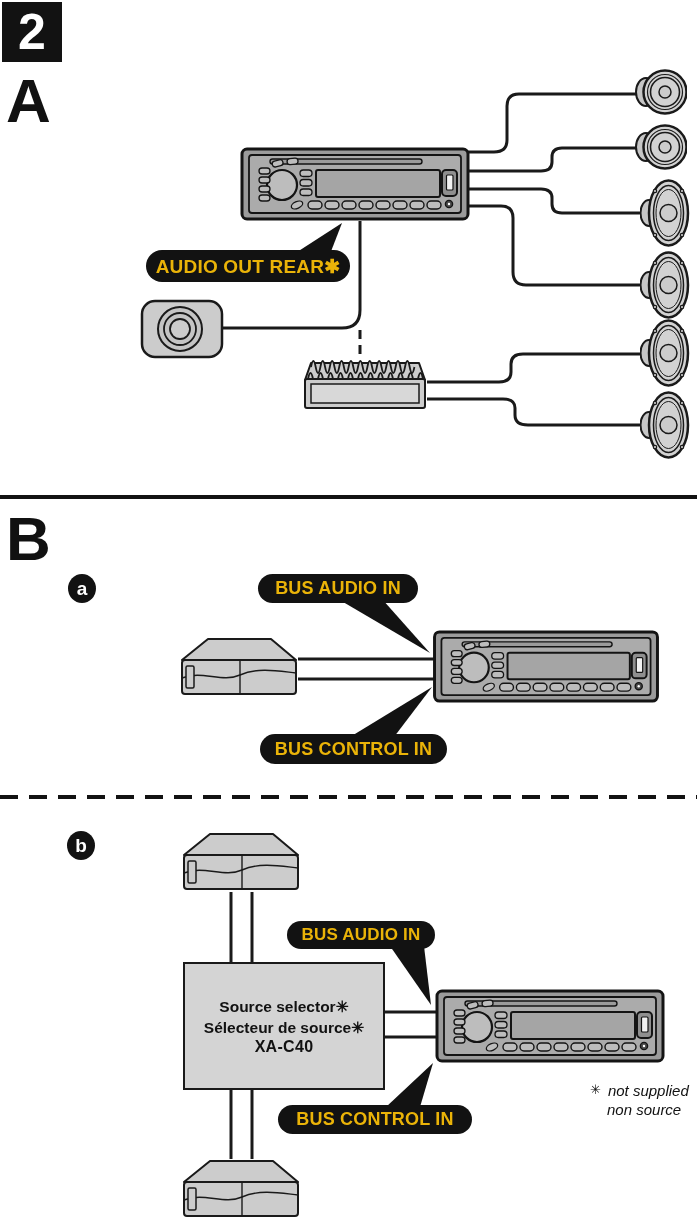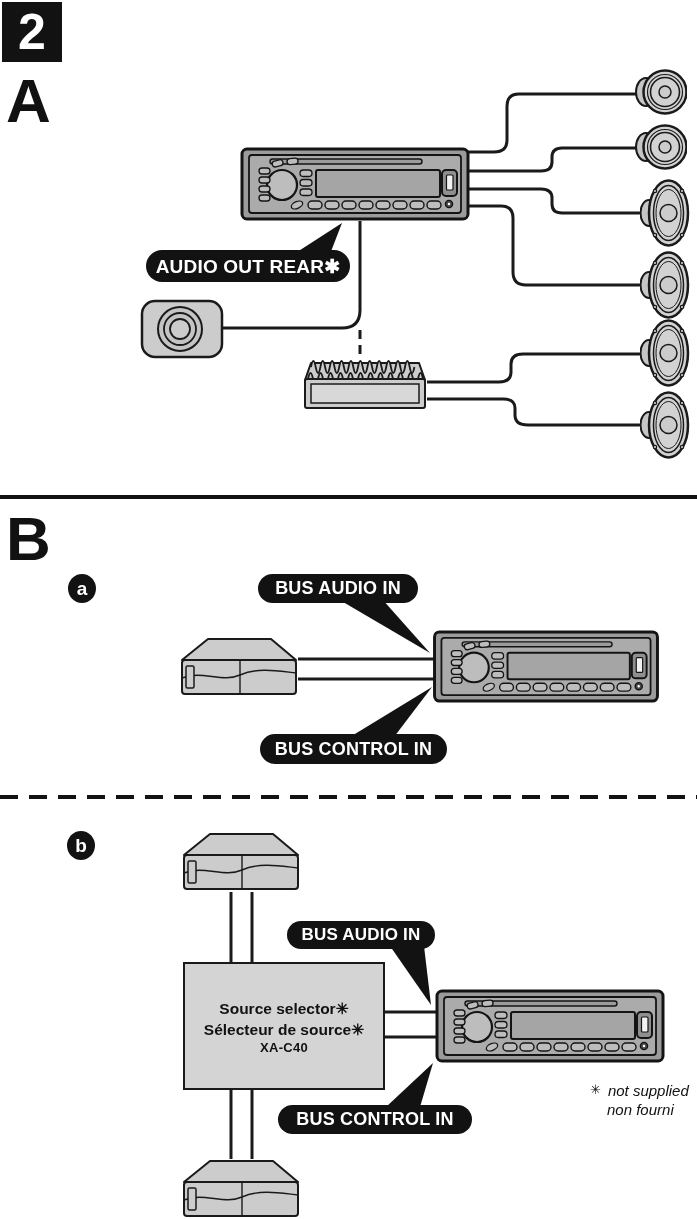--- a/index.html
+++ b/index.html
@@ -18,21 +18,21 @@
   .big-letter{
     position:absolute;font-size:62px;font-weight:700;line-height:1;color:#111;z-index:3;
     letter-spacing:-1px;
   }
   .badge{
     position:absolute;width:28px;height:29px;border-radius:50%;background:#121212;
     color:#fff;font-weight:700;font-size:19px;display:flex;align-items:center;
     justify-content:center;z-index:3;
   }
   .pill{
-    position:absolute;background:#121212;color:#ffffff;font-weight:700;
+    position:absolute;background:#121212;color:#eab308;font-weight:700;
     display:flex;align-items:center;justify-content:center;border-radius:18px;
     letter-spacing:0.2px;z-index:3;white-space:nowrap;
   }
   .pill-a-rear{left:146px;top:250px;width:204px;height:32px;font-size:19px;}
   .pill-audio-a{left:258px;top:574px;width:160px;height:29px;font-size:18px;}
   .pill-control-a{left:260px;top:734px;width:187px;height:30px;font-size:18px;}
   .pill-audio-b{left:287px;top:921px;width:148px;height:28px;font-size:17px;}
   .pill-control-b{left:278px;top:1105px;width:194px;height:29px;font-size:18px;}
   .divider-solid{position:absolute;left:0;top:495px;width:697px;height:4px;background:#121212;z-index:3;}
   .divider-dashed{
@@ -44,21 +44,21 @@
   .footnote-a{left:131px;top:447px;font-size:16px;letter-spacing:0.4px;}
   .footnote-b{left:590px;top:1080px;font-size:15px;line-height:19px;}
   .footnote-b .line2{margin-left:17px;}
   .selector-box{
     position:absolute;left:183px;top:962px;width:202px;height:128px;z-index:2;
     background:#d4d4d4;border:2.5px solid #1a1a1a;box-sizing:border-box;
     display:flex;flex-direction:column;align-items:center;justify-content:center;
     text-align:right;font-weight:700;
   }
   .selector-box .sel-line{font-size:15.5px;line-height:21px;}
-  .selector-box .sel-model{font-size:13px;letter-spacing:0.3px;}
+  .selector-box .sel-model{font-size:16px;letter-spacing:0.3px;}
 </style>
 </head>
 <body>
 
 <div class="canvas">
 
   <svg class="layer wires" width="697" height="1219" viewBox="0 0 697 1219">
     <g stroke="#1a1a1a" stroke-width="3" fill="none">
       <path d="M468,152 H494 Q507,152 507,140 V106 Q507,94 519,94 H642"></path>
       <path d="M468,171 H541 Q552,171 552,162 V157 Q552,148 562,148 H642"></path>
@@ -102,21 +102,21 @@
   <div class="divider-dashed"></div>
 
   <div class="pill pill-a-rear">AUDIO OUT REAR✱</div>
   <div class="pill pill-audio-a">BUS AUDIO IN</div>
   <div class="pill pill-control-a">BUS CONTROL IN</div>
   <div class="pill pill-audio-b">BUS AUDIO IN</div>
   <div class="pill pill-control-b">BUS CONTROL IN</div>
 
   <div class="footnote footnote-b">
     <div><span class="marker">✳</span><span>not supplied</span></div>
-    <div class="line2">non fourni</div>
+    <div class="line2">non source</div>
   </div>
 
   <div class="selector-box">
     <div class="sel-line">Source selector✳</div>
     <div class="sel-line">Sélecteur de source✳</div>
     <div class="sel-model">XA-C40</div>
   </div>
 
   <svg width="0" height="0" style="position:absolute">
     <defs>

